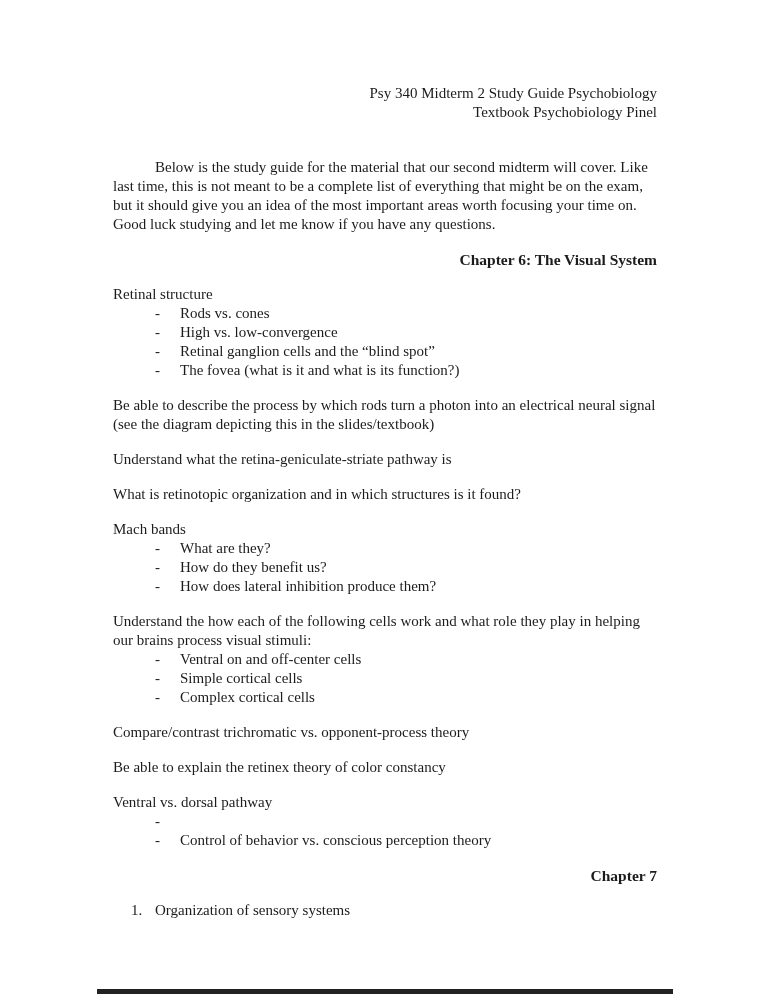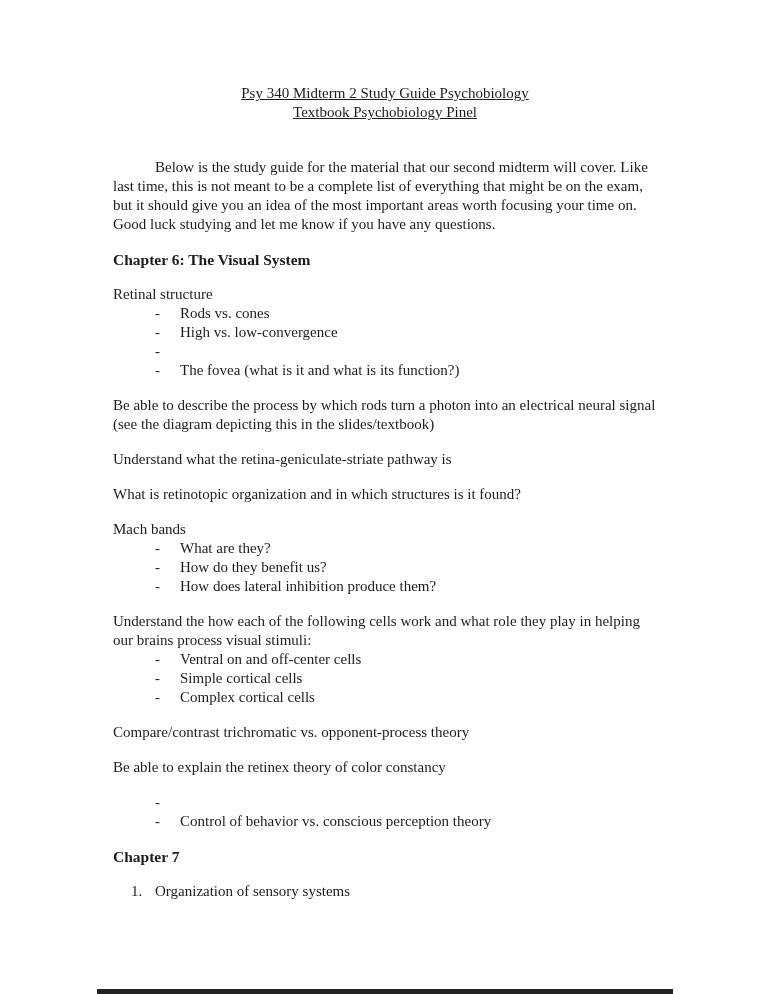--- a/index.html
+++ b/index.html
@@ -18,25 +18,25 @@
     line-height: 19px;
     color: #1c1c1c;
     box-sizing: border-box;
     padding: 84px 111px 0 113px;
   }
   .title-block {
     text-align: center;
     margin-bottom: 36px;
   }
   .title-line {
-    text-decoration: underline;
+    text-align: right;
   }
   .heading {
     font-weight: bold;
-    text-align: left;
+    text-align: right;
     margin: 0 0 16px 0;
     font-size: 15.5px;
   }
   .paragraph {
     margin: 0 0 16px 0;
   }
   .lead {
     margin: 0;
   }
   .indent-first {
@@ -91,20 +91,21 @@
         <div class="bullet-item">
           <span class="bullet-marker">-</span>
           <span class="bullet-text">Rods vs. cones</span>
         </div>
         <div class="bullet-item">
           <span class="bullet-marker">-</span>
           <span class="bullet-text">High vs. low-convergence</span>
         </div>
         <div class="bullet-item">
           <span class="bullet-marker">-</span>
+          <span class="bullet-text">Retinal ganglion cells and the “blind spot”</span>
         </div>
         <div class="bullet-item">
           <span class="bullet-marker">-</span>
           <span class="bullet-text">The fovea (what is it and what is its function?)</span>
         </div>
       </div>
       <div class="paragraph">Be able to describe the process by which rods turn a photon into an electrical neural signal (see the diagram depicting this in the slides/textbook)</div>
       <div class="paragraph">Understand what the retina-geniculate-striate pathway is</div>
       <div class="paragraph">What is retinotopic organization and in which structures is it found?</div>
       <div class="lead">Mach bands</div>
@@ -132,20 +133,21 @@
           <span class="bullet-marker">-</span>
           <span class="bullet-text">Simple cortical cells</span>
         </div>
         <div class="bullet-item">
           <span class="bullet-marker">-</span>
           <span class="bullet-text">Complex cortical cells</span>
         </div>
       </div>
       <div class="paragraph">Compare/contrast trichromatic vs. opponent-process theory</div>
       <div class="paragraph">Be able to explain the retinex theory of color constancy</div>
+      <div class="lead">Ventral vs. dorsal pathway</div>
       <div class="bullet-list">
         <div class="bullet-item">
           <span class="bullet-marker">-</span>
         </div>
         <div class="bullet-item">
           <span class="bullet-marker">-</span>
           <span class="bullet-text">Control of behavior vs. conscious perception theory</span>
         </div>
       </div>
       <div class="heading">Chapter 7</div>

